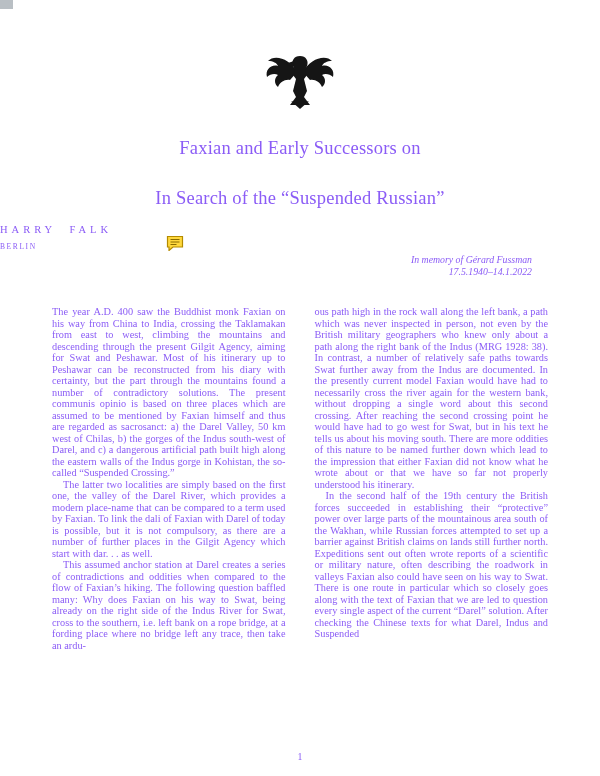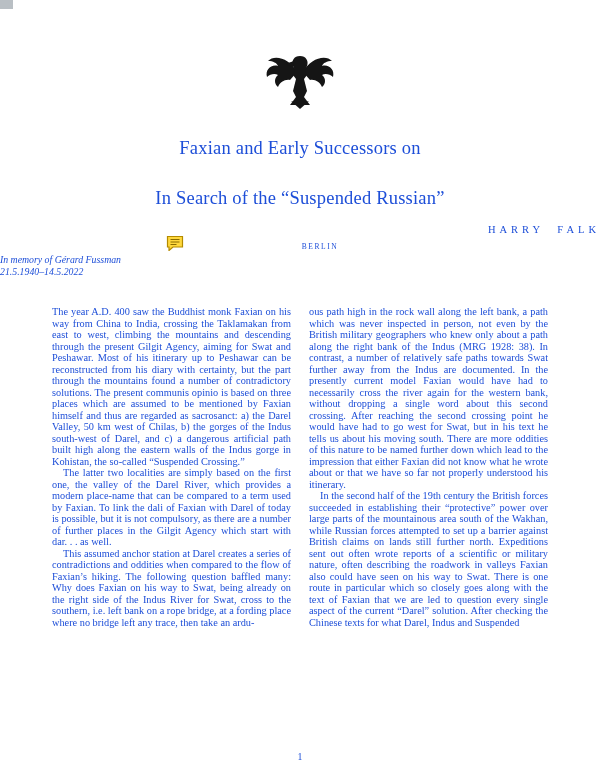--- a/index.html
+++ b/index.html
@@ -2,21 +2,21 @@
 <html lang="en"><head>
 <meta charset="utf-8">
 <title>Paper Page</title>
 <style>
   html,body{margin:0;padding:0;background:#fff;}
   .page{
     position:relative;
     width:600px;height:776px;
     background:#ffffff;
     font-family:"Liberation Serif","DejaVu Serif",serif;
-    color:#1d4ed8;
+    color:#8b5cf6;
     overflow:hidden;
   }
   .corner-artifact{
     position:absolute;top:0;left:0;
     width:13px;height:9px;background:#b9bfc4;
   }
   .emblem{
     padding-top:48px;
     text-align:center;
     height:62px;
@@ -24,51 +24,50 @@
   .title{
     margin:26px 0 0 0;
     text-align:center;
     font-size:18.5px;
     font-weight:400;
     line-height:25px;
     letter-spacing:.2px;
   }
   .author{
     margin-top:13px;
-    text-align:right;
+    text-align:left;
     font-size:10.5px;
     letter-spacing:4px;
     word-spacing:7px;
   }
   .affil-row{
     position:relative;
     margin-top:7px;
-    text-align:center;
+    text-align:left;
     font-size:7.5px;
     letter-spacing:1.6px;
-    padding-left:40px;
   }
   .note-icon{
     position:absolute;
     left:166px;top:-7px;
     width:18px;height:16px;
     display:inline-block;
     cursor:pointer;
   }
   .dedication{
     margin-top:3px;
-    padding-right:29px;
-    text-align:left;
+    padding-right:68px;
+    text-align:right;
     font-style:italic;
     font-size:9.8px;
     line-height:12px;
   }
   .columns{
     display:flex;
-    gap:18px;
+    gap:29px;
     padding:0 52px;
     margin-top:28px;
     text-align:justify;
     font-size:10.3px;
     line-height:11.5px;
   }
   .col{flex:1 1 0;min-width:0;}
   .para{margin:0;}
   .para.indent{text-indent:11px;}
   .page-number{
@@ -110,21 +109,21 @@
       <svg width="18" height="16" viewBox="0 0 18 16" aria-hidden="true">
         <path d="M1.5 1.5 h15 v10.5 h-9.5 l-4 3.5 v-3.5 h-1.5 z" fill="#ffd83d" stroke="#b48b00" stroke-width="1.2"></path>
         <path d="M4.5 4.5 h9 M4.5 7 h9 M4.5 9.5 h6" stroke="#8a6d00" stroke-width="1" fill="none"></path>
       </svg>
     </span>
     <span>BERLIN</span>
   </div>
 
   <div class="dedication">
     <div>In memory of Gérard Fussman</div>
-    <div>21.5.1940–14.5.2022</div>
+    <div>17.5.1940–14.1.2022</div>
   </div>
 
   <div class="columns">
     <div class="col">
       <p class="para">The year A.D. 400 saw the Buddhist monk Faxian on his way from China to India, crossing the Taklamakan from east to west, climbing the mountains and descending through the present Gilgit Agency, aiming for Swat and Peshawar. Most of his itinerary up to Peshawar can be reconstructed from his diary with certainty, but the part through the mountains found a number of contradictory solutions. The present communis opinio is based on three places which are assumed to be mentioned by Faxian himself and thus are regarded as sacrosanct: a) the Darel Valley, 50 km west of Chilas, b) the gorges of the Indus south-west of Darel, and c) a dangerous artificial path built high along the eastern walls of the Indus gorge in Kohistan, the so-called “Suspended Crossing.”</p>
       <p class="para indent">The latter two localities are simply based on the first one, the valley of the Darel River, which provides a modern place-name that can be compared to a term used by Faxian. To link the dali of Faxian with Darel of today is possible, but it is not compulsory, as there are a number of further places in the Gilgit Agency which start with dar. . . as well.</p>
       <p class="para indent">This assumed anchor station at Darel creates a series of contradictions and oddities when compared to the flow of Faxian’s hiking. The following question baffled many: Why does Faxian on his way to Swat, being already on the right side of the Indus River for Swat, cross to the southern, i.e. left bank on a rope bridge, at a fording place where no bridge left any trace, then take an ardu-</p>
     </div>
     <div class="col">
       <p class="para">ous path high in the rock wall along the left bank, a path which was never inspected in person, not even by the British military geographers who knew only about a path along the right bank of the Indus (MRG 1928: 38). In contrast, a number of relatively safe paths towards Swat further away from the Indus are documented. In the presently current model Faxian would have had to necessarily cross the river again for the western bank, without dropping a single word about this second crossing. After reaching the second crossing point he would have had to go west for Swat, but in his text he tells us about his moving south. There are more oddities of this nature to be named further down which lead to the impression that either Faxian did not know what he wrote about or that we have so far not properly understood his itinerary.</p>

